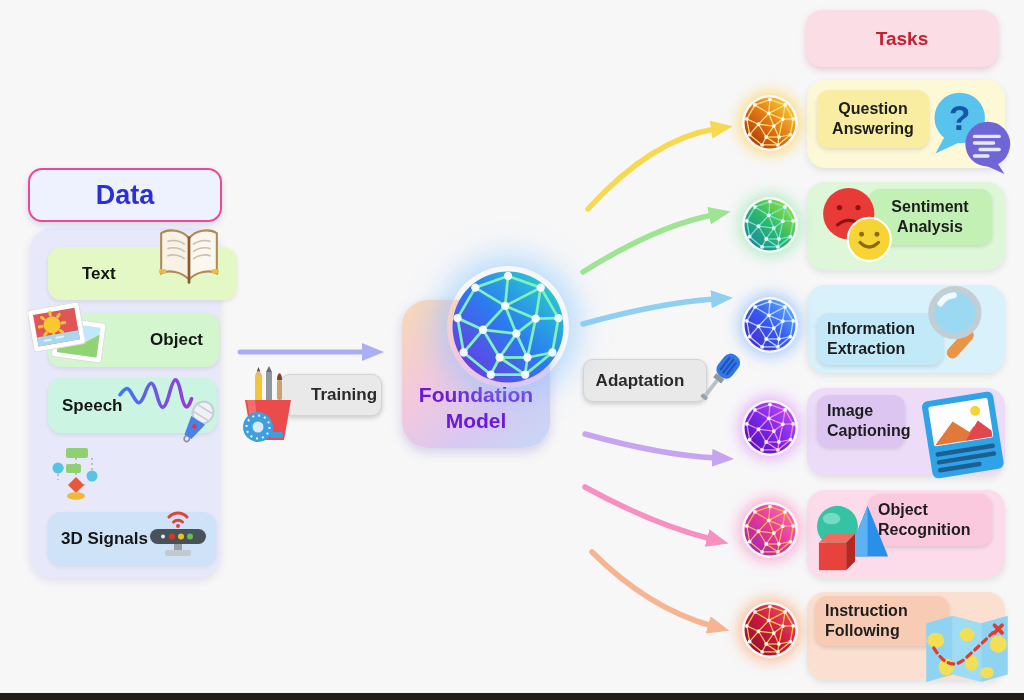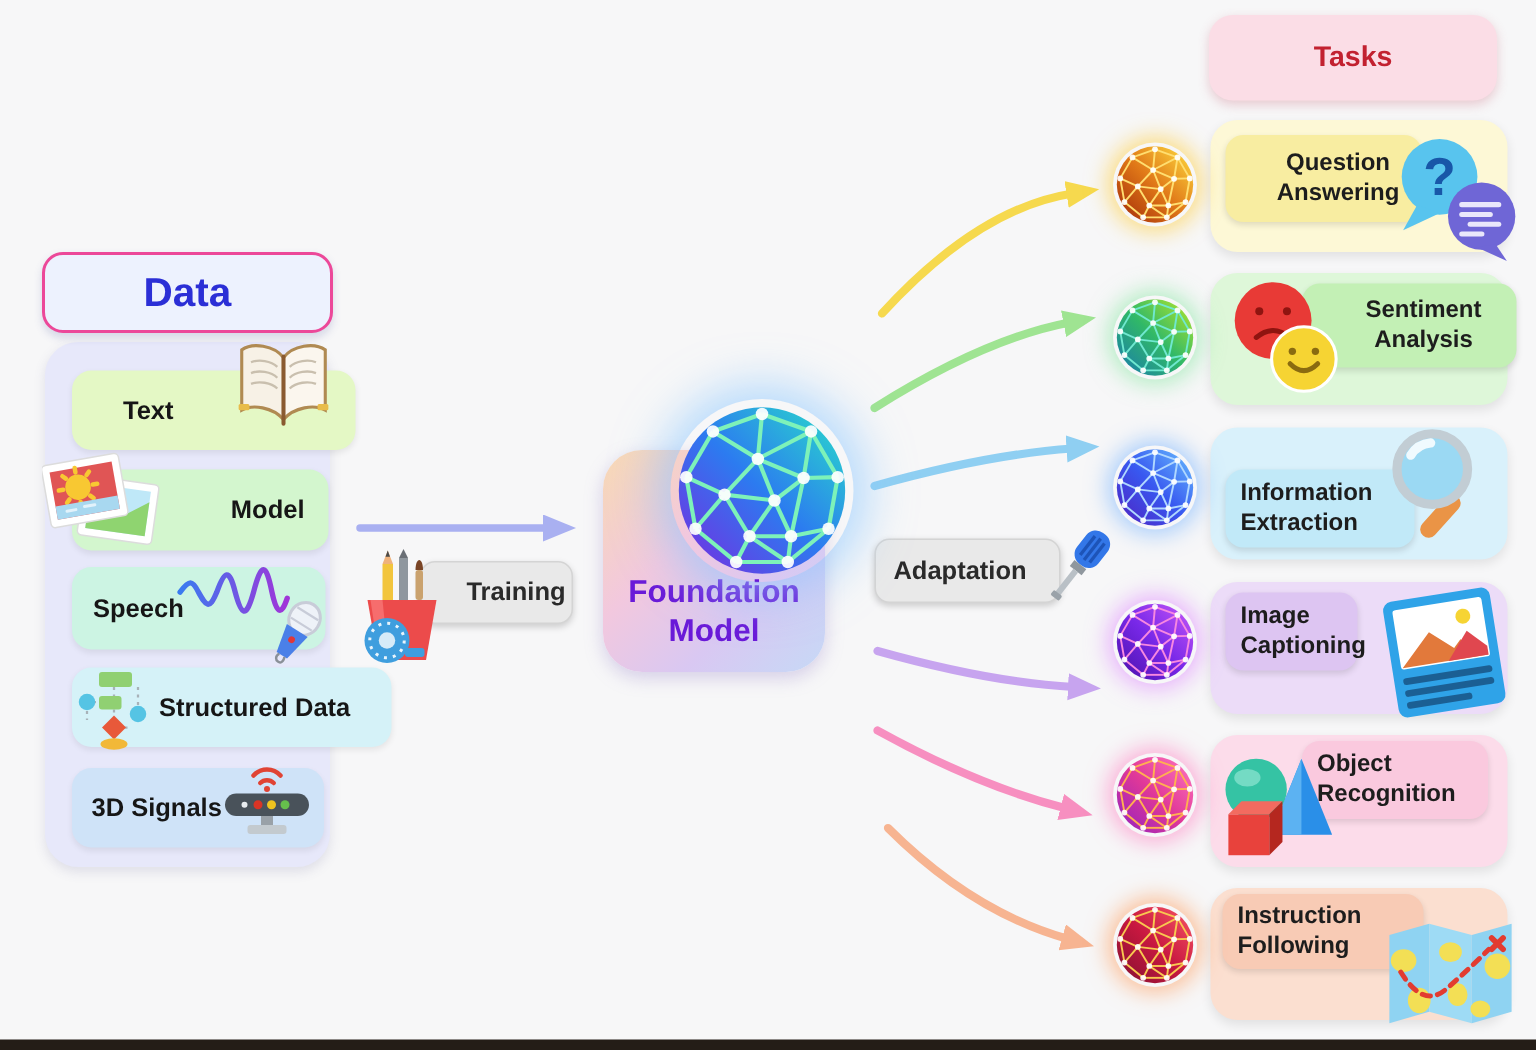--- a/index.html
+++ b/index.html
@@ -43,21 +43,21 @@
     color:#6a1ad8;line-height:1.25;z-index:3;}
   .sphere{z-index:4;}
   .sp-foundation{left:447px;top:266px;width:122px;height:122px;}
 
   
   .tasks-header{left:806px;top:10px;width:192px;height:57px;background:#fbdde6;border-radius:16px;
     display:flex;align-items:center;justify-content:center;font-size:19px;font-weight:700;color:#c22130;
     box-shadow:0 3px 7px rgba(200,100,120,.3);z-index:2;}
   .task-outer{left:807px;width:198px;height:88px;border-radius:18px;z-index:1;box-shadow:0 3px 7px rgba(0,0,0,.09);}
   .task-inner{position:absolute;border-radius:12px;font-size:16px;font-weight:700;color:#1d1d1d;
-    line-height:1.22;z-index:2;box-shadow:0 2px 4px rgba(0,0,0,.12);display:flex;align-items:center;padding-left:19px;}
+    line-height:1.22;z-index:2;box-shadow:0 2px 4px rgba(0,0,0,.12);display:flex;align-items:center;}
   .o1{top:80px;background:#fdf8d6;}  .i1{left:817px;top:90px;width:112px;height:58px;background:#f8eda1;justify-content:center;text-align:center;}
   .o2{top:182px;background:#def7d9;} .i2{left:868px;top:189px;width:124px;height:56px;background:#c3f0b5;justify-content:center;text-align:center;}
   .o3{top:285px;background:#d9f1fb;} .i3{left:817px;top:313px;width:126px;height:52px;background:#c1e9f8;padding-left:10px;box-sizing:border-box;}
   .o4{top:388px;background:#ecdcf8;} .i4{left:817px;top:395px;width:88px;height:52px;background:#ddc5f2;padding-left:10px;box-sizing:border-box;}
   .o5{top:490px;background:#fcdcea;} .i5{left:868px;top:494px;width:124px;height:52px;background:#fac9de;padding-left:10px;box-sizing:border-box;}
   .o6{top:592px;background:#fbdfd0;} .i6{left:815px;top:596px;width:134px;height:50px;background:#f8cbb5;padding-left:10px;box-sizing:border-box;}
   .sp-task{width:56px;height:56px;left:742px;}
   .sp-qa{top:95px;} .sp-sentiment{top:197px;} .sp-info{top:297px;}
   .sp-caption{top:400px;} .sp-object{top:502px;} .sp-instruction{top:602px;}
   .ic-bubbles{left:920px;top:88px;width:100px;height:86px;}
@@ -121,21 +121,21 @@
       <path d="M32 10 C38 2 52 0 59 5 L59 44 C52 40 39 42 32 50 Z" fill="#fbf6ee" stroke="#b08a52" stroke-width="2"></path>
       <path d="M11 13 C16 11 24 12 28 16 M11 20 C16 18 24 19 28 23 M11 27 C16 25 24 26 28 30" stroke="#c9bfae" fill="none" stroke-width="1.5"></path>
       <path d="M36 16 C40 12 48 11 53 13 M36 23 C40 19 48 18 53 20 M36 30 C40 26 48 25 53 27" stroke="#c9bfae" fill="none" stroke-width="1.5"></path>
       <rect x="30.7" y="8" width="2.6" height="46" rx="1.3" fill="#8a5a30"></rect>
       <rect x="3" y="40" width="7" height="4" rx="1" fill="#e8bc4a"></rect>
       <rect x="54" y="40" width="7" height="4" rx="1" fill="#e8bc4a"></rect>
     </svg>
   </div>
 
   <div class="abs data-item item-images">
-    <span>Model</span>
+    <span>Object</span>
   </div>
   <div class="abs icon ic-photos">
     <svg viewBox="0 0 80 74">
       <g transform="rotate(8 50 45)">
         <rect x="24" y="20" width="50" height="40" rx="3" fill="#ffffff" stroke="#dcdcdc"></rect>
         <rect x="29" y="25" width="40" height="30" fill="#bfe8f8"></rect>
         <path d="M29 47 L45 34 L55 42 L69 32 L69 55 L29 55 Z" fill="#8fd470"></path>
       </g>
       <g transform="rotate(-10 28 30)">
         <rect x="2" y="6" width="52" height="42" rx="3" fill="#ffffff" stroke="#dcdcdc"></rect>
@@ -175,23 +175,20 @@
       <g transform="rotate(32 78 48)">
         <ellipse cx="78" cy="38" rx="10" ry="11" fill="#eef2f8" stroke="#c8ccd8" stroke-width="2"></ellipse>
         <path d="M70 34 H86 M70 42 H86" stroke="#c8ccd8" stroke-width="1.5"></path>
         <path d="M70 47 L86 47 L82 66 L74 66 Z" fill="#4a80e8"></path>
         <circle cx="78" cy="54" r="2.2" fill="#e03838"></circle>
         <path d="M76 66 C73 72 83 73 80 66" stroke="#8a9098" stroke-width="1.6" fill="none"></path>
       </g>
     </svg>
   </div>
 
-  <div class="abs data-item item-structured">
-    <span>Structured Data</span>
-  </div>
   <div class="abs icon ic-flow">
     <svg viewBox="0 0 54 56">
       <g stroke="#a8b2b8" stroke-dasharray="2 3" stroke-width="1.5" fill="none">
         <path d="M26 14 V20 M26 29 V33 M12 24 H16 M33 41 H38 M26 49 V52 M8 30 V36 M42 14 V26"></path>
       </g>
       <rect x="16" y="4" width="22" height="10" rx="2" fill="#90d072"></rect>
       <rect x="16" y="20" width="15" height="9" rx="2" fill="#90d072"></rect>
       <circle cx="8" cy="24" r="5.5" fill="#55c4e4"></circle>
       <circle cx="42" cy="32" r="5.5" fill="#55c4e4"></circle>
       <polygon points="26,33 34,41 26,49 18,41" fill="#e8593a"></polygon>

